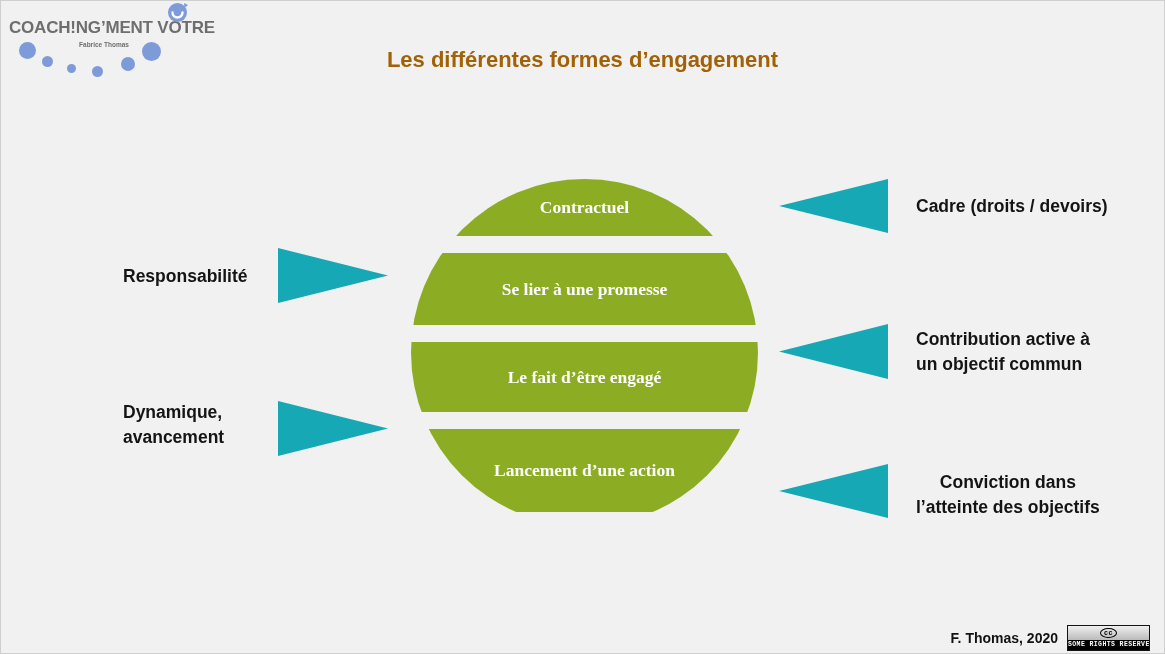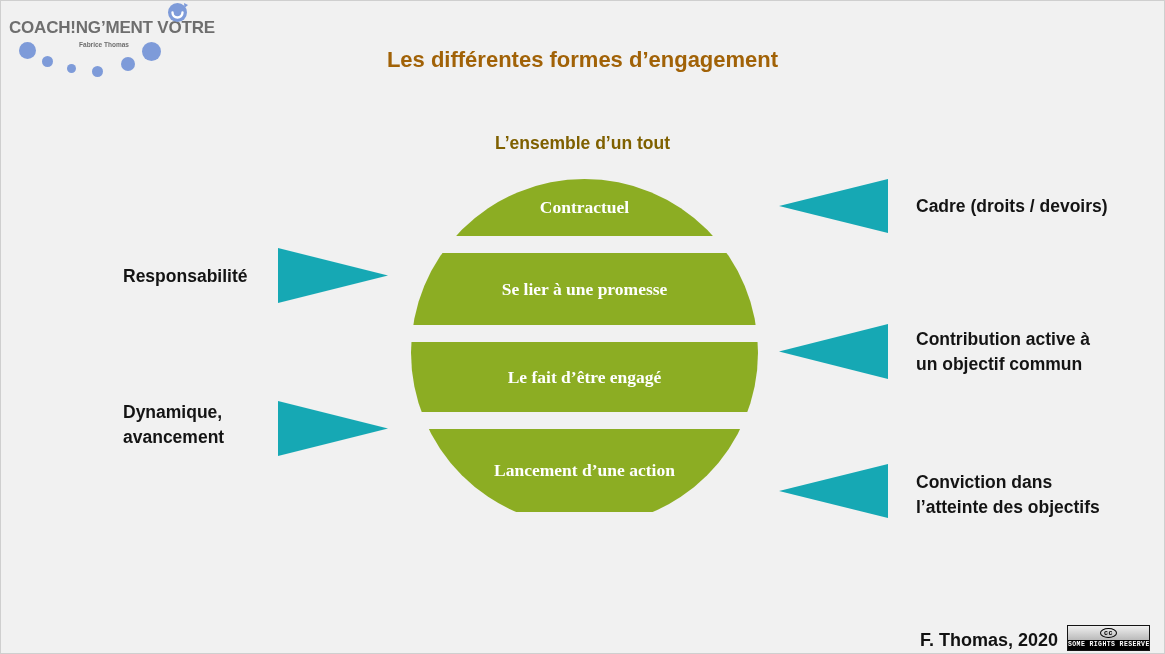--- a/index.html
+++ b/index.html
@@ -73,28 +73,28 @@
   .arr-l1{left:277px;top:247px;width:110px;height:55px;}
   .arr-l2{left:277px;top:400px;width:110px;height:55px;}
 
   
   .callout{
     position:absolute;font-size:17.5px;font-weight:700;line-height:25px;
     color:#141414;white-space:pre-line;
   }
   .c-r1{left:915px;top:193px;}
   .c-r2{left:915px;top:326px;}
-  .c-r3{left:915px;top:469px;}
+  .c-r3{left:915px;top:469px;text-align:center;}
   .c-l1{left:122px;top:263px;}
   .c-l2{left:122px;top:399px;}
 
   
   .credit{
     position:absolute;left:855px;top:629px;width:202px;text-align:right;
-    font-size:18px;font-weight:700;color:#121212;
+    font-size:14px;font-weight:700;color:#121212;
   }
   .cc-badge{
     position:absolute;left:1066px;top:624px;width:83px;height:26px;
     border:1px solid #141414;box-sizing:border-box;
     background:linear-gradient(180deg,#efefef 0%,#bdbdbd 55%,#8f8f8f 100%);
     display:flex;flex-direction:column;cursor:pointer;
   }
   .cc-top{flex:1;display:flex;align-items:center;justify-content:center;}
   .cc-oval{
     font-size:7px;font-weight:700;color:#000;
@@ -124,21 +124,20 @@
     <span class="dot d5"></span>
     <span class="dot d6"></span>
     <svg class="smiley" width="21" height="21" viewBox="0 0 21 21">
       <circle class="face" cx="10.5" cy="10.5" r="9.5"></circle>
       <path class="face" d="M17 1 L21 3 L17.5 6 Z"></path>
       <path class="smile" d="M5.5 10.5 a5 5 0 0 0 10 0"></path>
     </svg>
   </div>
 
   <h1 class="title">Les différentes formes d’engagement</h1>
-  <h2 class="subtitle">L’ensemble d’un tout</h2>
 
   <div class="circle">
     <div class="seg">Contractuel</div>
     <div class="seg">Se lier à une promesse</div>
     <div class="seg">Le fait d’être engagé</div>
     <div class="seg">Lancement d’une action</div>
     <div class="seg">Lancement</div>
   </div>
 
   <div class="arr point-left arr-r1"></div>

